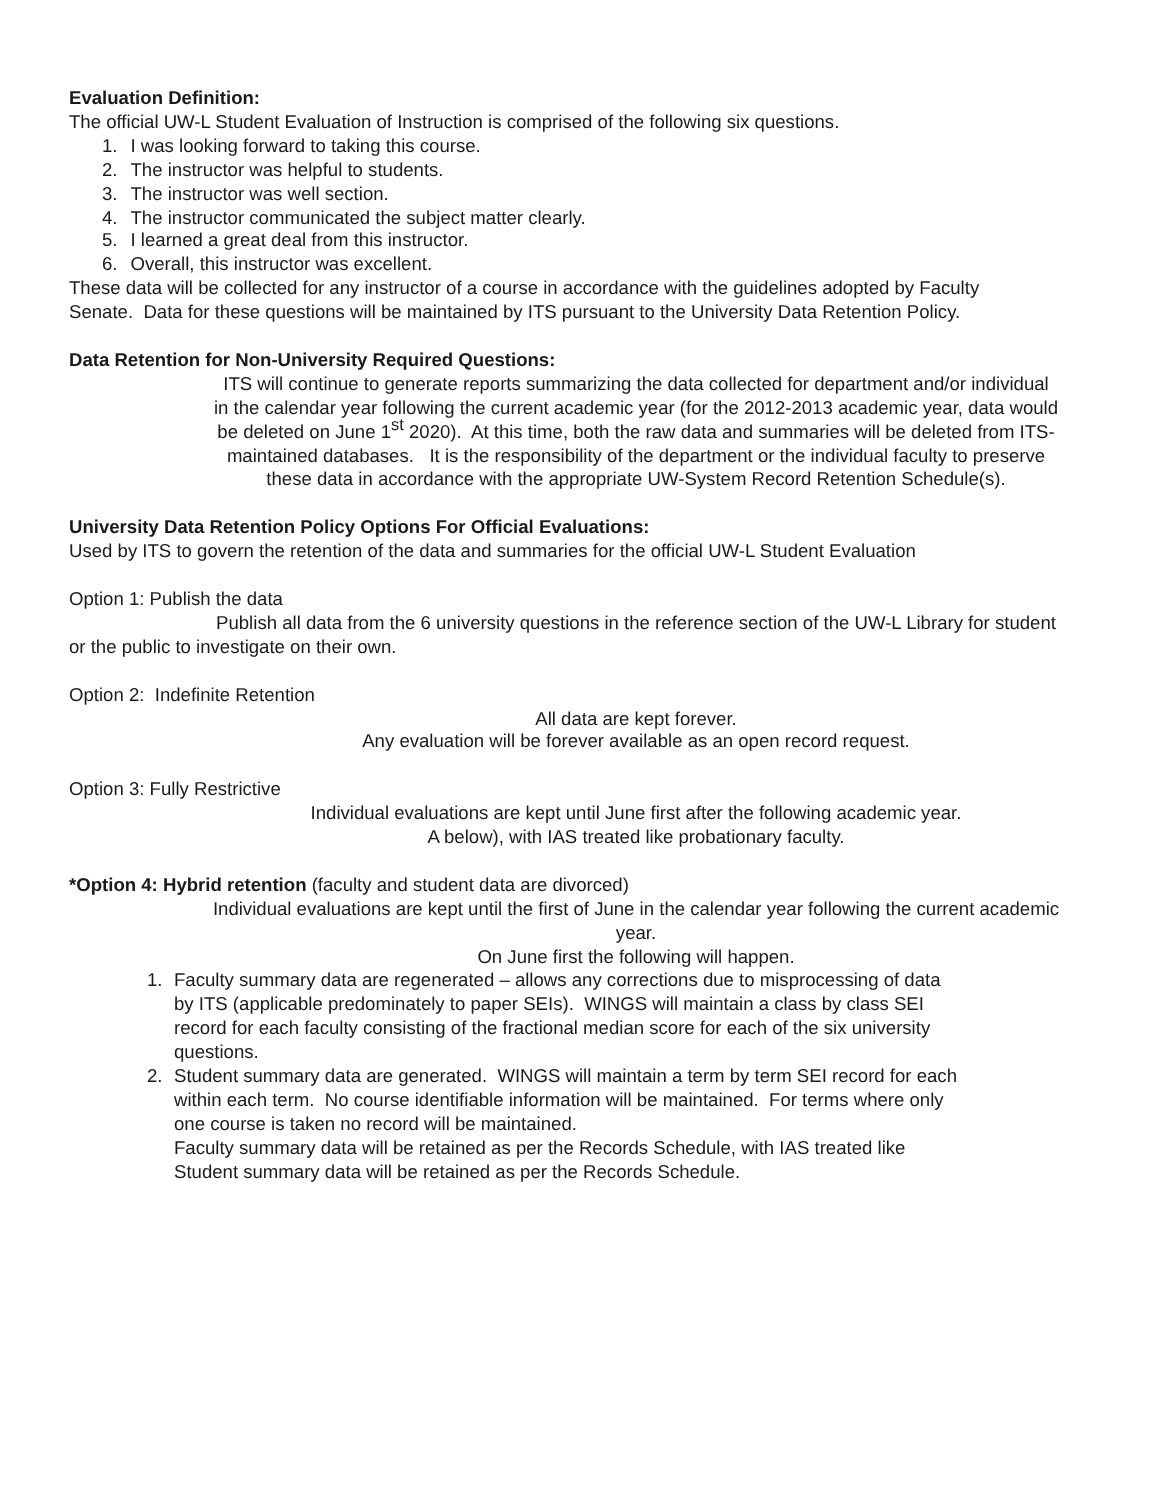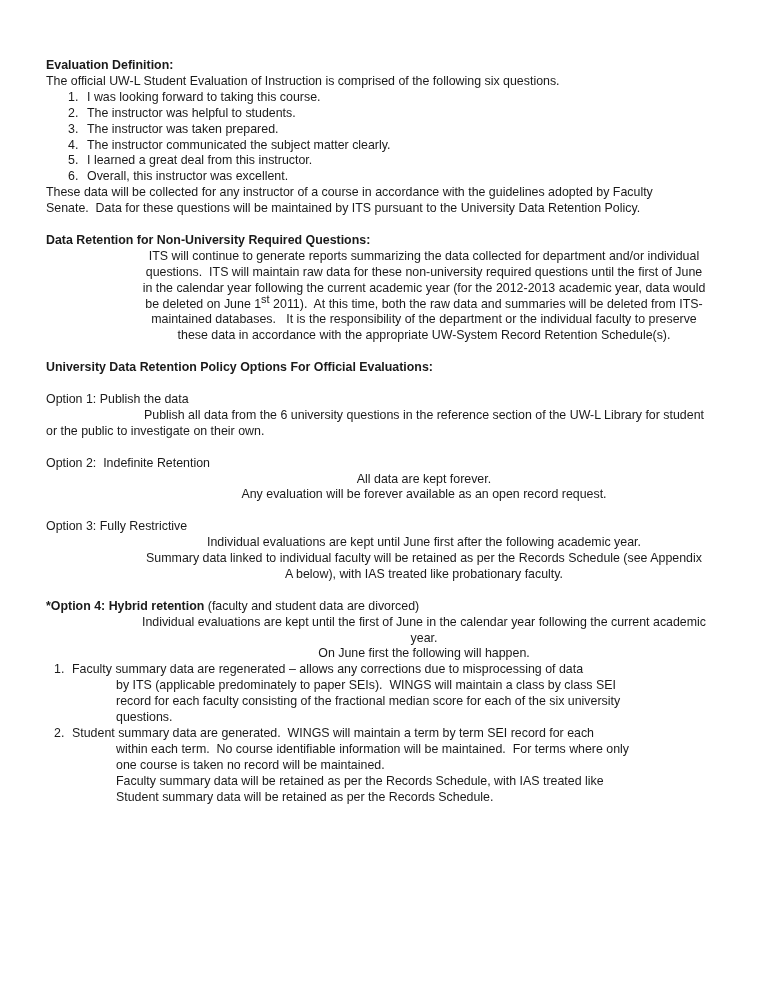--- a/index.html
+++ b/index.html
@@ -10,63 +10,62 @@
   .page{
     position:relative;width:768px;height:994px;background:#ffffff;
     box-sizing:border-box;padding-top:58px;
     font-size:12.4px;line-height:15.9px;color:#1a1a1a;
   }
   .line{white-space:pre;min-height:15.9px;}
   .m  {padding-left:46px;}
   .t1 {padding-left:80px;text-align:center;}
   .t2 {padding-left:116px;}
   .q  {padding-left:68px;}
-  .n2 {padding-left:54px;}
+  .n2 {padding-left:98px;}
   .q  .num{display:inline-block;width:19px;}
   .n2 .num{display:inline-block;width:18px;}
   .b{font-weight:bold;}
   sup{font-size:11px;line-height:0;vertical-align:super;}
 </style>
 </head>
 <body>
 
 <div class="page">
   <div>
       <div class="line m"><span class="b">Evaluation Definition:</span></div>
       <div class="line m"><span>The official UW-L Student Evaluation of Instruction is comprised of the following six questions.</span></div>
       <div class="line q"><span class="num">1.</span><span>I was looking forward to taking this course.</span></div>
       <div class="line q"><span class="num">2.</span><span>The instructor was helpful to students.</span></div>
-      <div class="line q"><span class="num">3.</span><span>The instructor was taken prepared.</span></div>
+      <div class="line q"><span class="num">3.</span><span>The instructor was well section.</span></div>
       <div class="line q"><span class="num">4.</span><span>The instructor communicated the subject matter clearly.</span></div>
       <div class="line q"><span class="num">5.</span><span>I learned a great deal from this instructor.</span></div>
       <div class="line q"><span class="num">6.</span><span>Overall, this instructor was excellent.</span></div>
       <div class="line m"><span>These data will be collected for any instructor of a course in accordance with the guidelines adopted by Faculty</span></div>
       <div class="line m"><span>Senate.  Data for these questions will be maintained by ITS pursuant to the University Data Retention Policy.</span></div>
       <div class="line m"></div>
       <div class="line m"><span class="b">Data Retention for Non-University Required Questions:</span></div>
       <div class="line t1"><span>ITS will continue to generate reports summarizing the data collected for department and/or individual</span></div>
-      <div class="line t1"><span>questions.  ITS will maintain raw data for these non-university required questions until the first of June</span></div>
       <div class="line t1"><span>in the calendar year following the current academic year (for the 2012-2013 academic year, data would</span></div>
-      <div class="line t1"><span>be deleted on June 1</span><sup>st</sup><span> 2011).  At this time, both the raw data and summaries will be deleted from ITS-</span></div>
+      <div class="line t1"><span>be deleted on June 1</span><sup>st</sup><span> 2020).  At this time, both the raw data and summaries will be deleted from ITS-</span></div>
       <div class="line t1"><span>maintained databases.   It is the responsibility of the department or the individual faculty to preserve</span></div>
       <div class="line t1"><span>these data in accordance with the appropriate UW-System Record Retention Schedule(s).</span></div>
       <div class="line m"></div>
       <div class="line m"><span class="b">University Data Retention Policy Options For Official Evaluations:</span></div>
+      <div class="line m"><span>Used by ITS to govern the retention of the data and summaries for the official UW-L Student Evaluation</span></div>
       <div class="line m"></div>
       <div class="line m"><span>Option 1: Publish the data</span></div>
       <div class="line t1"><span>Publish all data from the 6 university questions in the reference section of the UW-L Library for student</span></div>
       <div class="line m"><span>or the public to investigate on their own.</span></div>
       <div class="line m"></div>
       <div class="line m"><span>Option 2:  Indefinite Retention</span></div>
       <div class="line t1"><span>All data are kept forever.</span></div>
       <div class="line t1"><span>Any evaluation will be forever available as an open record request.</span></div>
       <div class="line m"></div>
       <div class="line m"><span>Option 3: Fully Restrictive</span></div>
       <div class="line t1"><span>Individual evaluations are kept until June first after the following academic year.</span></div>
-      <div class="line t1"><span>Summary data linked to individual faculty will be retained as per the Records Schedule (see Appendix</span></div>
       <div class="line t1"><span>A below), with IAS treated like probationary faculty.</span></div>
       <div class="line m"></div>
       <div class="line m"><span class="b">*Option 4: Hybrid retention</span><span> (faculty and student data are divorced)</span></div>
       <div class="line t1"><span>Individual evaluations are kept until the first of June in the calendar year following the current academic</span></div>
       <div class="line t1"><span>year.</span></div>
       <div class="line t1"><span>On June first the following will happen.</span></div>
       <div class="line n2"><span class="num">1.</span><span>Faculty summary data are regenerated – allows any corrections due to misprocessing of data</span></div>
       <div class="line t2"><span>by ITS (applicable predominately to paper SEIs).  WINGS will maintain a class by class SEI</span></div>
       <div class="line t2"><span>record for each faculty consisting of the fractional median score for each of the six university</span></div>
       <div class="line t2"><span>questions.</span></div>

